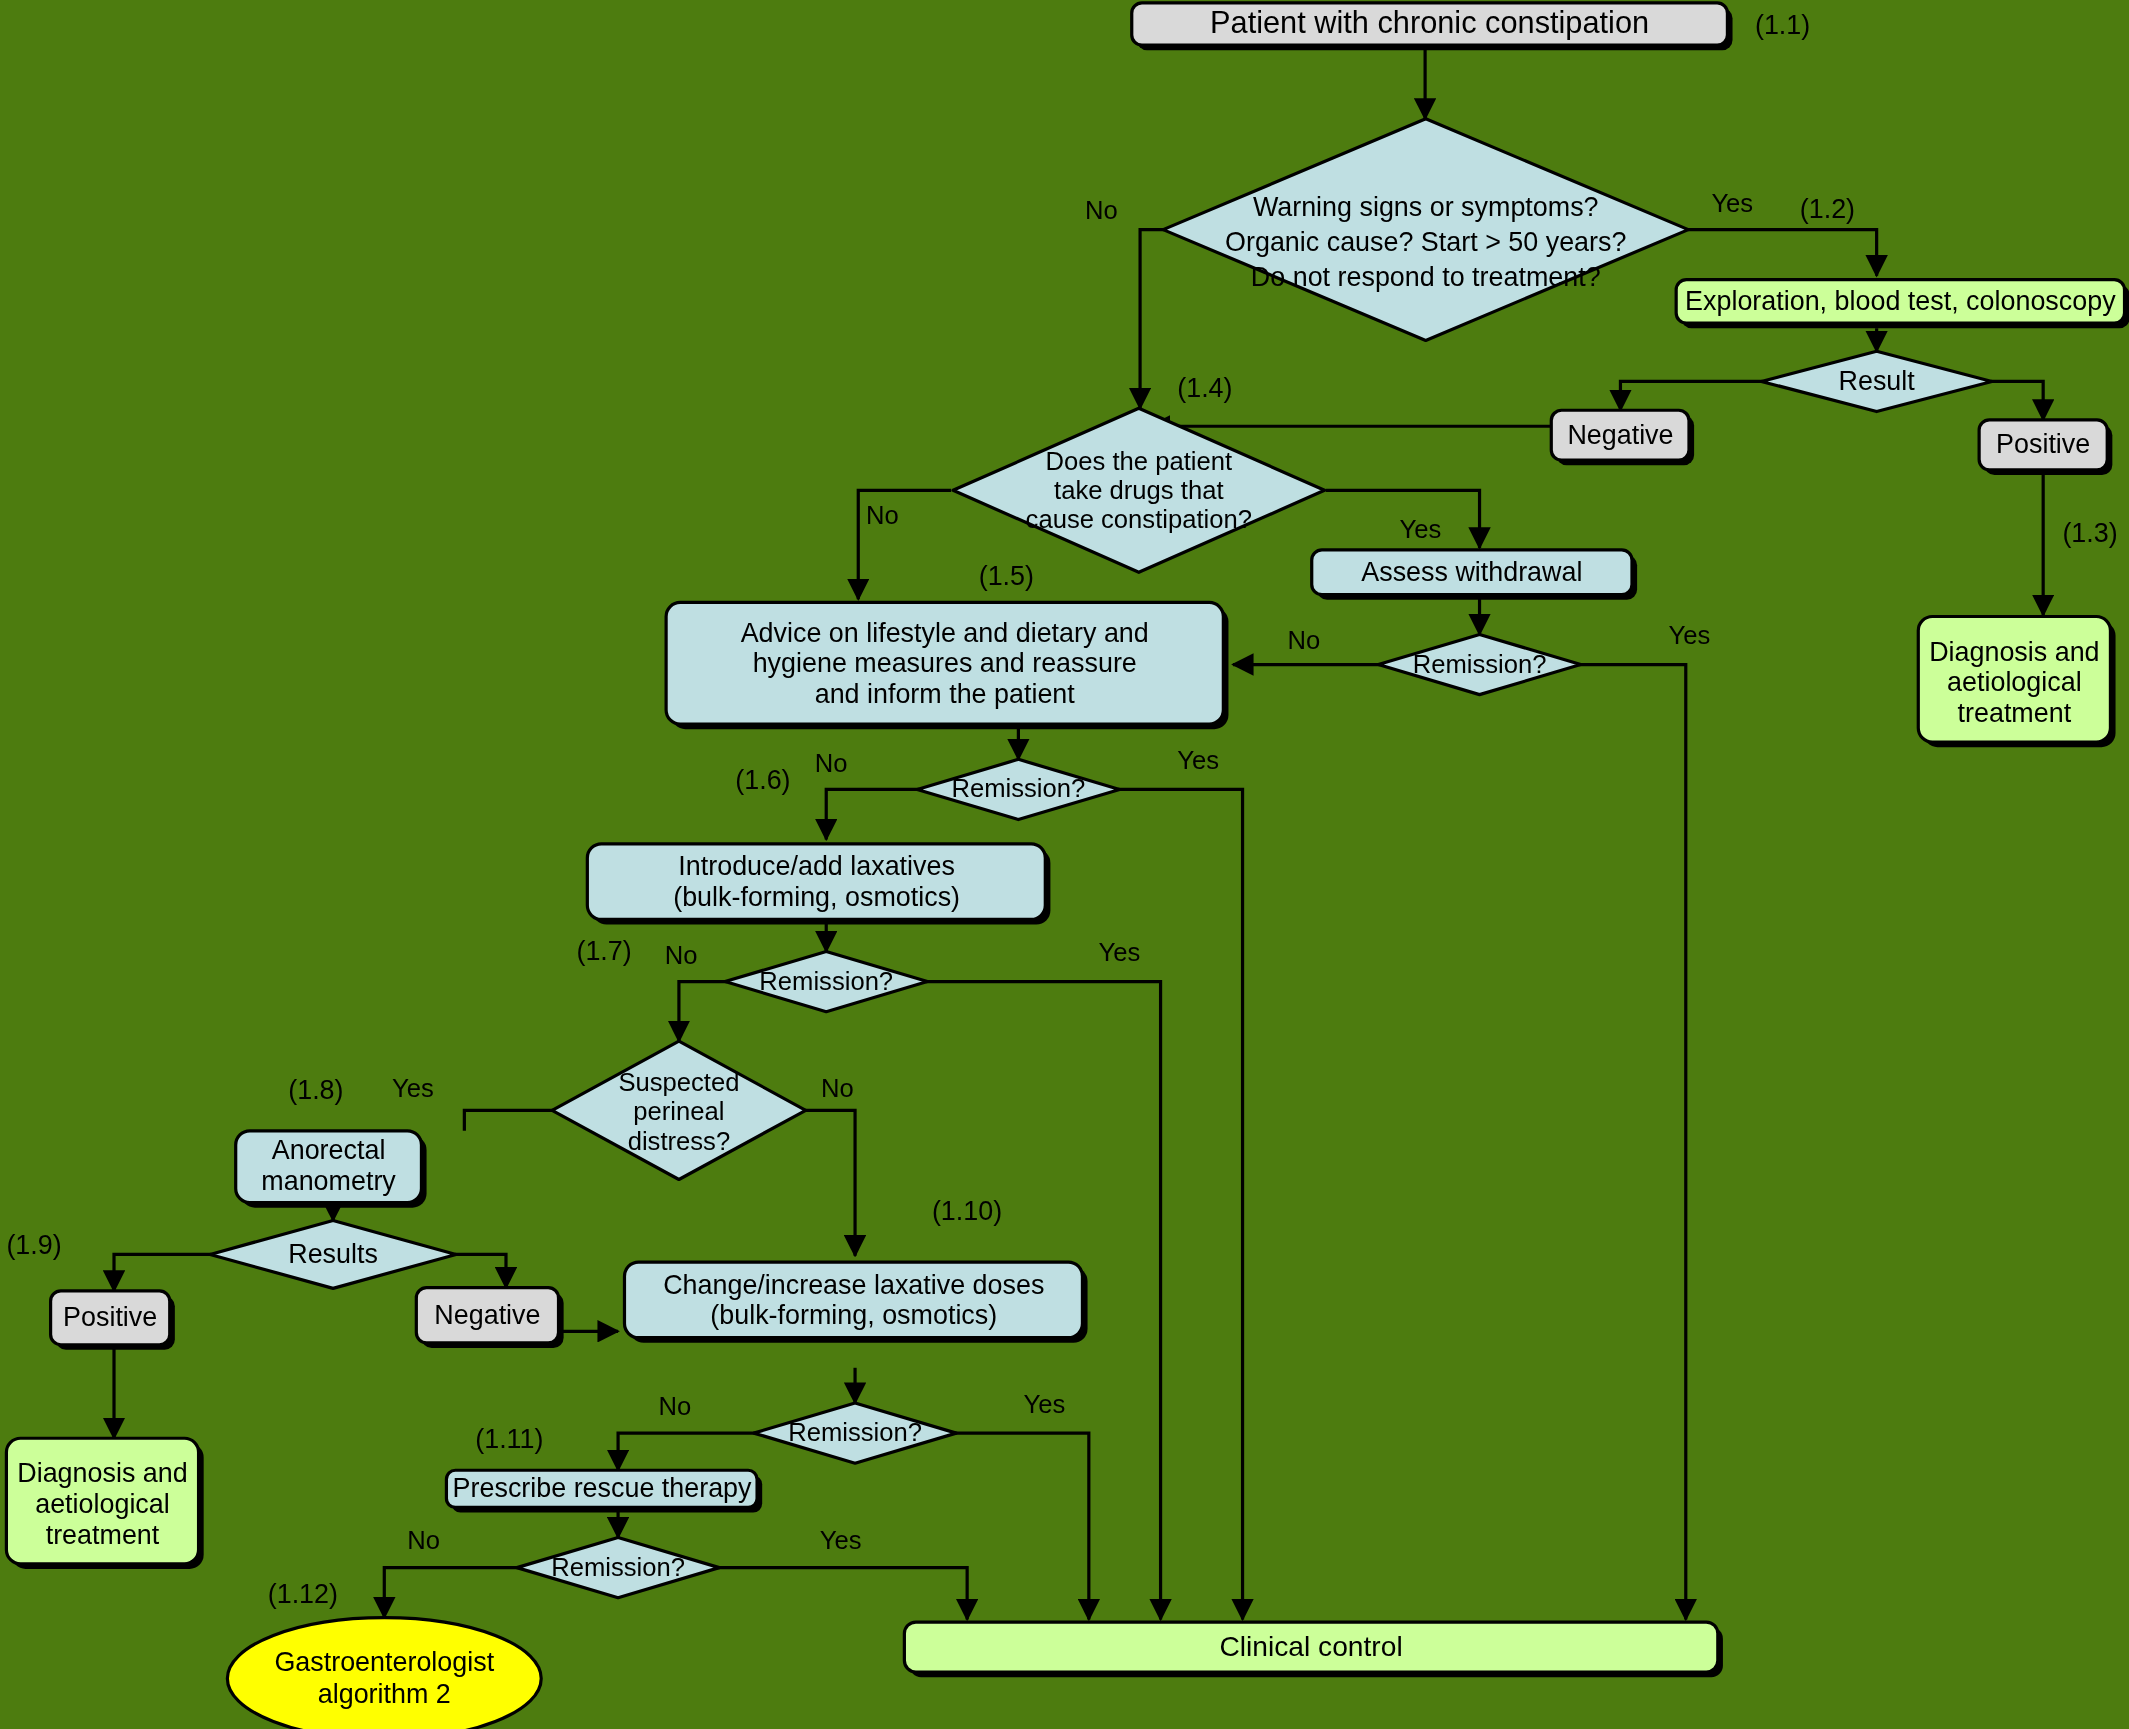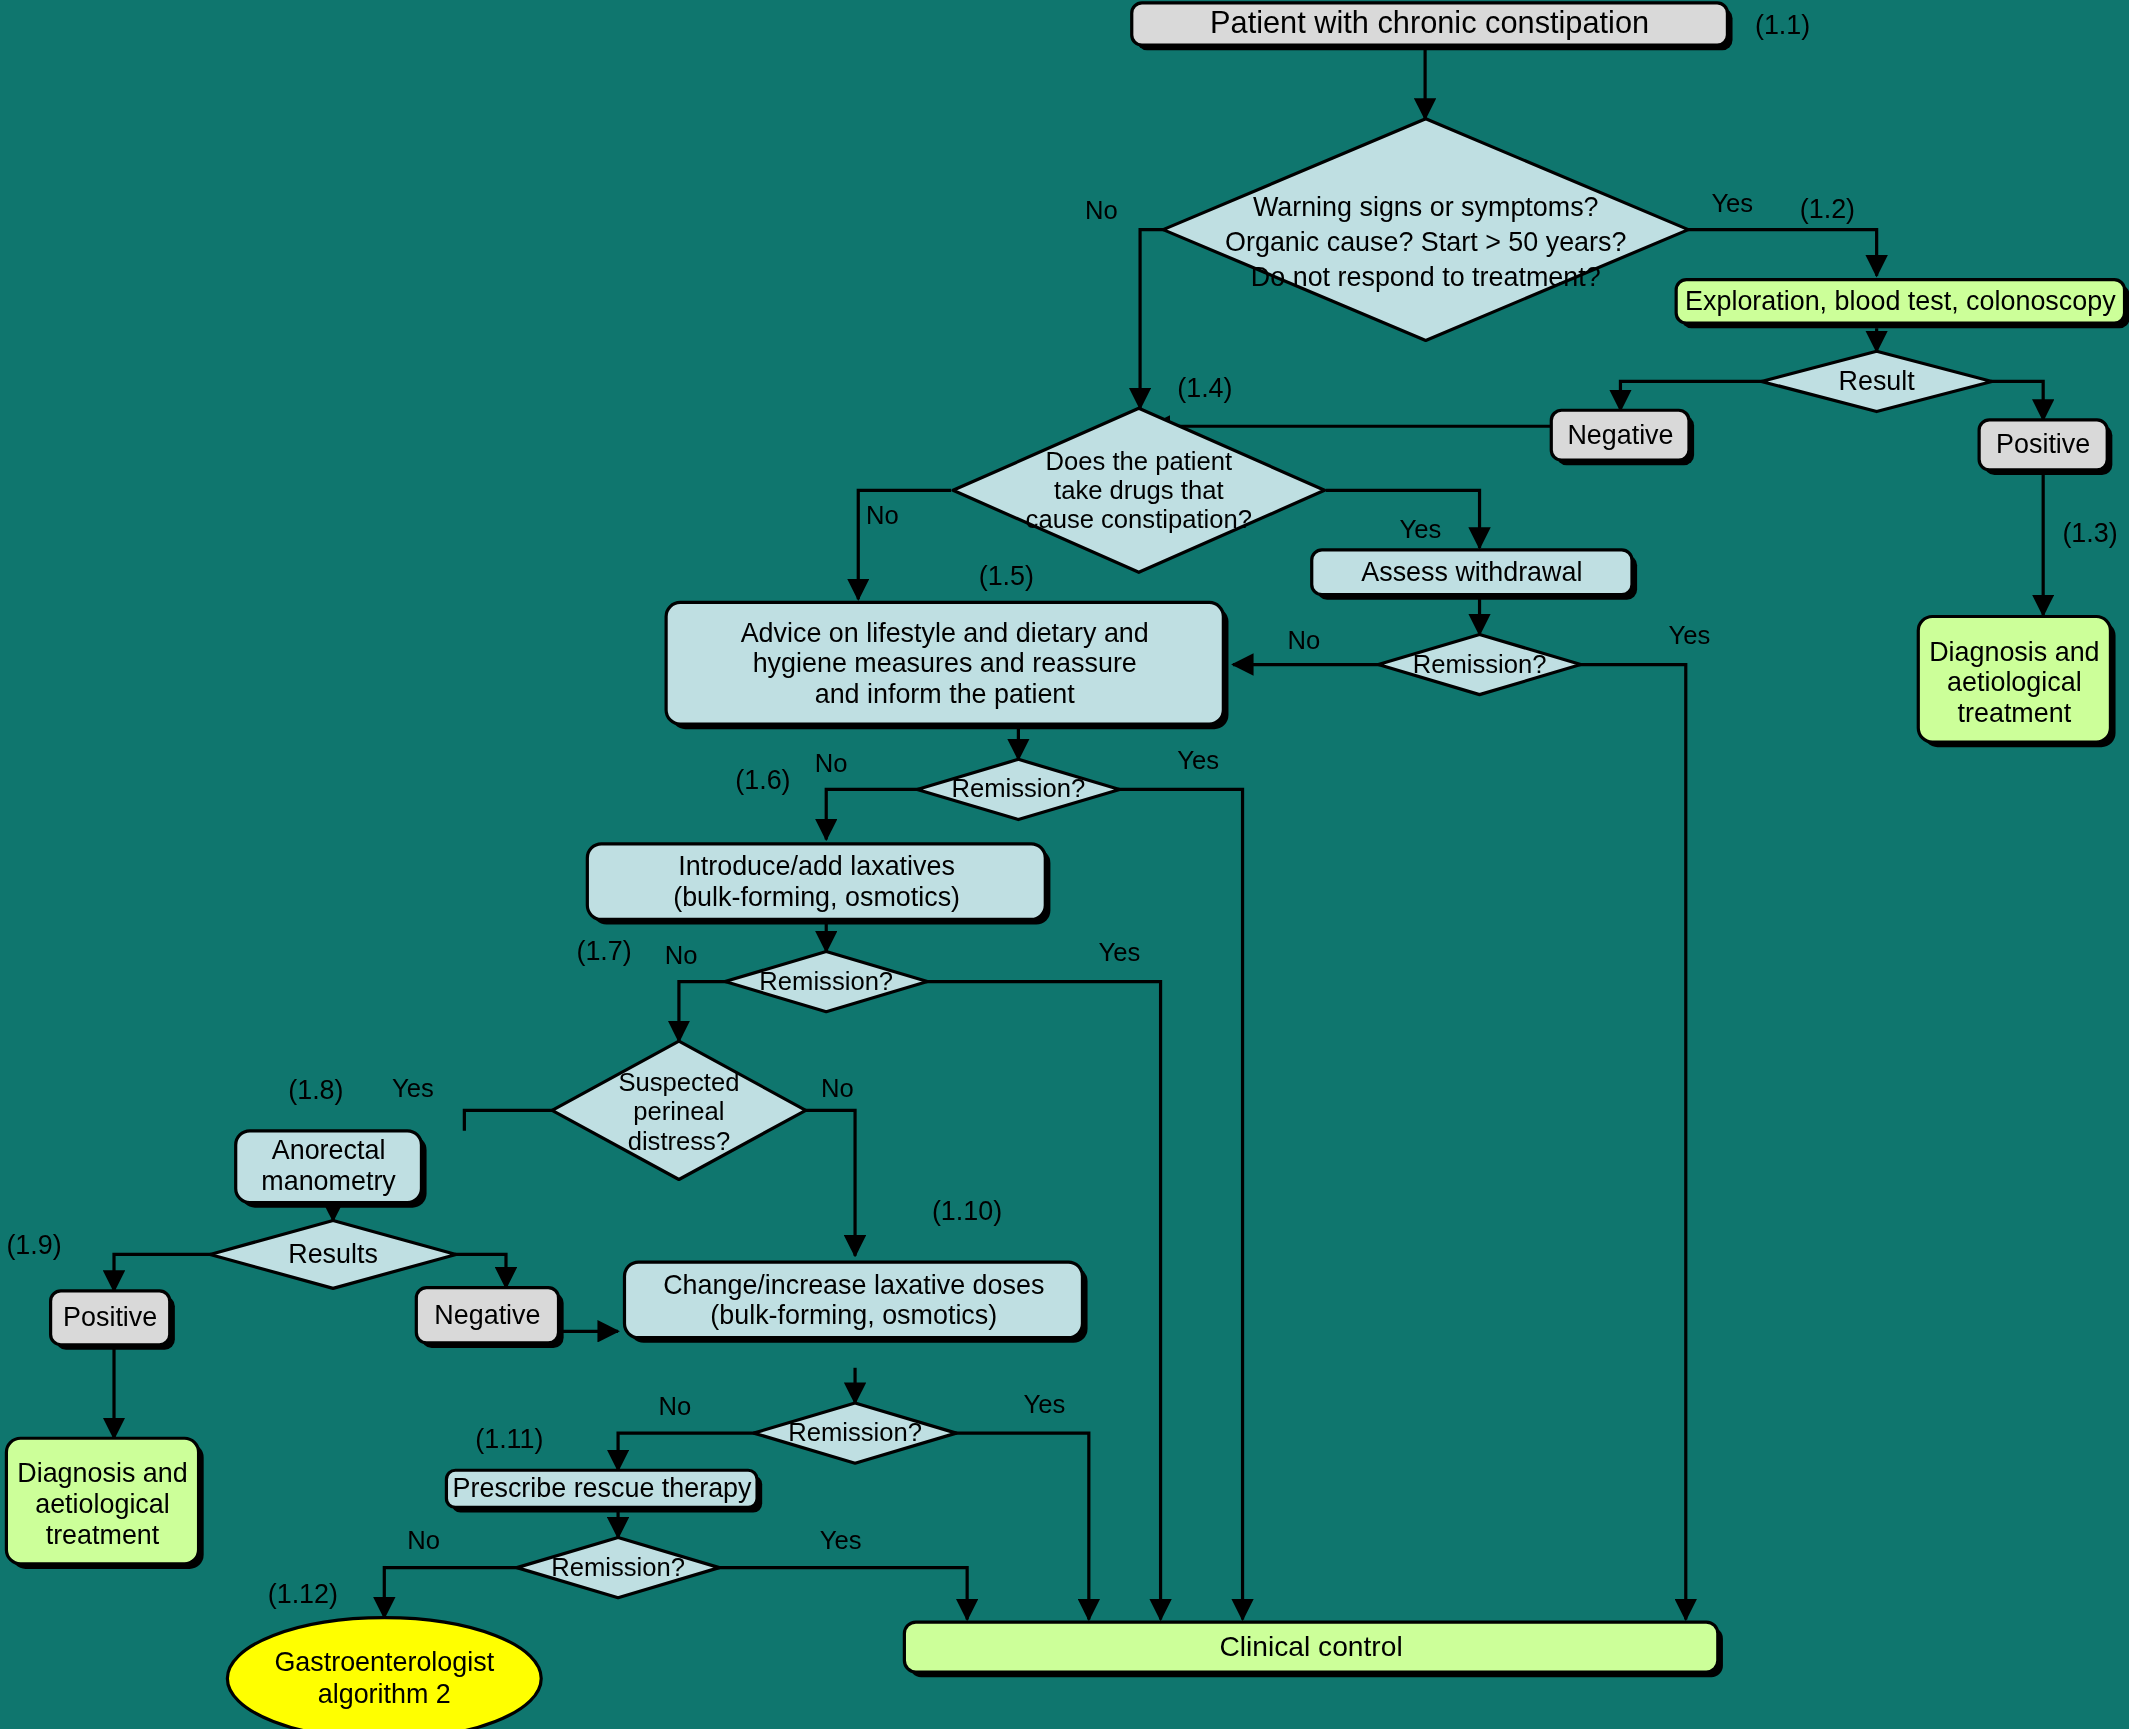--- a/index.html
+++ b/index.html
@@ -1,17 +1,17 @@
 <!DOCTYPE html>
 <html style="font-size:10.2px"><head>
 <meta charset="utf-8">
 <style>
   html,body{margin:0;padding:0;background:#ffffff;}
   body{font-family:"Liberation Sans", sans-serif;}
-  #stage{position:relative;width:2129px;height:1730px;background:#0f766e;overflow:hidden;}
+  #stage{position:relative;width:2129px;height:1730px;background:#4d7c0f;overflow:hidden;}
   svg{display:block;}
   .nodetext{font-family:"Liberation Sans", sans-serif;fill:#000;text-anchor:middle;dominant-baseline:middle;}
   .edgelbl{font-family:"Liberation Sans", sans-serif;fill:#000;font-size:40px;}
   .steplbl{font-family:"Liberation Sans", sans-serif;fill:#000;font-size:42px;}
   .shp{stroke:#000;stroke-width:5;stroke-linejoin:round;}
   .lineedge{stroke:#000;stroke-width:5;fill:none;}
   .shadow{fill:#000;opacity:1;}
 </style>
 </head>
 <body>

